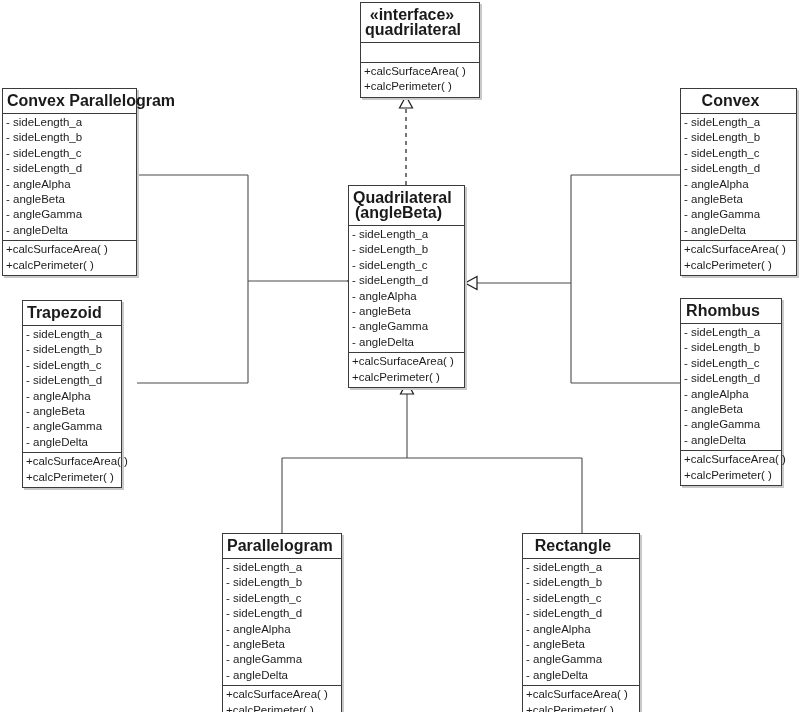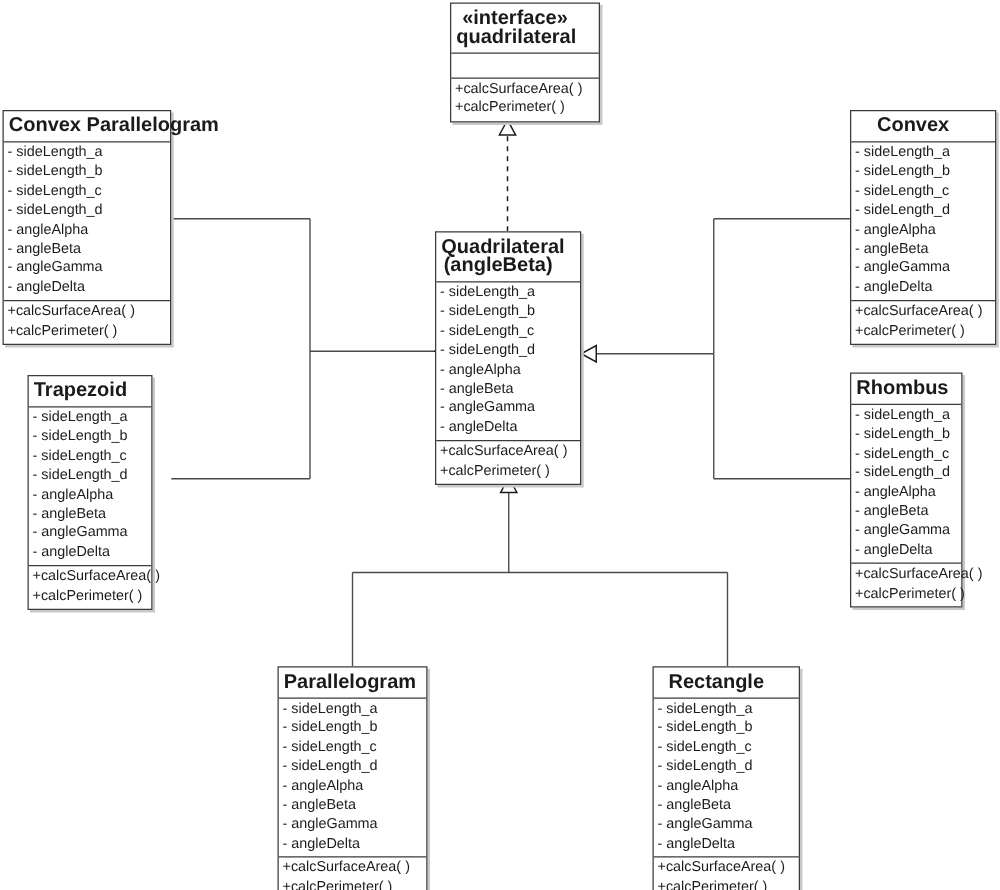--- a/index.html
+++ b/index.html
@@ -69,21 +69,21 @@
     color: #1c1c1c;
     padding-left: 3px;
     white-space: nowrap;
   }
   
   #cls-interface      { left: 360px; top: 2px;   width: 120px; }
   #cls-quadrilateral  { left: 348px; top: 185px; width: 117px; }
   #cls-convex         { left: 2px;   top: 88px;  width: 135px; }
   #cls-trapezoid      { left: 22px;  top: 300px; width: 100px; }
   #cls-square         { left: 680px; top: 88px;  width: 117px; }
-  #cls-rhombus        { left: 680px; top: 298px; width: 90px; }
+  #cls-rhombus        { left: 680px; top: 298px; width: 102px; }
   #cls-parallelogram  { left: 222px; top: 533px; width: 120px; }
   #cls-rectangle      { left: 522px; top: 533px; width: 118px; }
 </style>
 </head>
 <body>
 
 <div id="canvas">
 
   <svg id="edges" viewBox="0 0 800 712" width="800" height="712">
 

